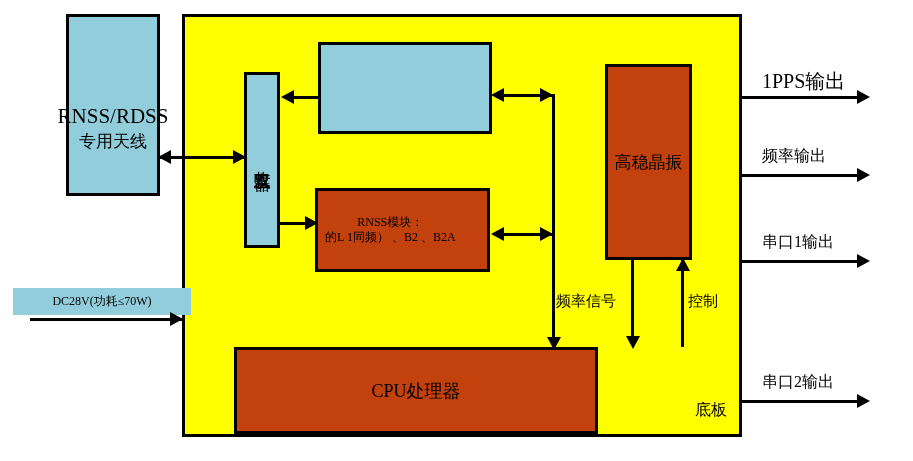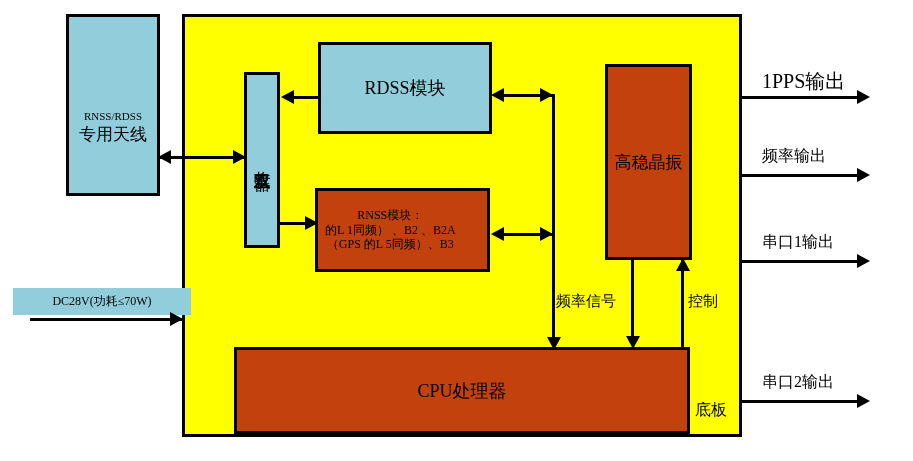--- a/index.html
+++ b/index.html
@@ -48,49 +48,47 @@
      border-bottom:13px solid #000;}
 </style>
 </head>
 <body>
 
 <div id="stage">
 
   <div class="box chassis" style="left:182px;top:14px;width:560px;height:423px;"></div>
 
   <div class="box blue" style="left:66px;top:14px;width:94px;height:182px;flex-direction:column;">
-    <div style="font-size:11px;line-height:1.35;margin-top:46px;">RNSS/RDSS</div>
+    <div style="font-size:21px;line-height:1.35;margin-top:46px;">RNSS/RDSS</div>
     <div style="font-size:17px;line-height:1.35;">专用天线</div>
   </div>
 
   <div class="hline" style="left:160px;top:156px;width:86px;"></div>
   <div class="arrow-l" style="left:158px;top:150px;"></div>
   <div class="arrow-r" style="left:233px;top:150px;"></div>
 
   <div class="box blue" style="left:244px;top:72px;width:36px;height:176px;">
     <div class="vtext" style="font-size:17px;">收发双工器</div>
   </div>
 
   <div class="hline" style="left:286px;top:96px;width:32px;"></div>
   <div class="vline" style="left:315px;top:96px;height:0px;"></div>
   <div class="arrow-l" style="left:281px;top:90px;"></div>
 
   <div class="hline" style="left:280px;top:222px;width:32px;"></div>
   <div class="arrow-r" style="left:305px;top:216px;"></div>
 
   <div class="box blue" style="left:318px;top:42px;width:174px;height:92px;flex-direction:column;">
-    <div style="font-size:18px;line-height:1.45;">RDSS模块</div>
   </div>
 
   <div class="box ybox" style="left:315px;top:188px;width:175px;height:84px;
               align-items:center;justify-content:flex-start;padding-left:7px;">
     <div class="mtxt" style="font-size:12px;text-align:center;">
       <div>RNSS模块：</div>
       <div>的L 1同频） 、B2 、B2A</div>
-      <div>（GPS 的L 5同频）、B3</div>
     </div>
   </div>
 
   <div class="hline" style="left:495px;top:94px;width:58px;"></div>
   <div class="arrow-l" style="left:491px;top:88px;"></div>
   <div class="arrow-r" style="left:540px;top:88px;"></div>
 
   <div class="hline" style="left:495px;top:233px;width:58px;"></div>
   <div class="arrow-l" style="left:491px;top:227px;"></div>
   <div class="arrow-r" style="left:540px;top:227px;"></div>
@@ -104,21 +102,21 @@
 
   <div class="vline" style="left:631px;top:260px;height:84px;"></div>
   <div class="arrow-d" style="left:626px;top:336px;"></div>
 
   <div class="vline" style="left:681px;top:260px;height:87px;"></div>
   <div class="arrow-u" style="left:676px;top:258px;"></div>
 
   <div class="lbl" style="left:556px;top:292px;font-size:15px;">频率信号</div>
   <div class="lbl" style="left:688px;top:292px;font-size:15px;">控制</div>
 
-  <div class="box ybox" style="left:234px;top:347px;width:456px;height:87px;">
+  <div class="box ybox" style="left:234px;top:347px;width:364px;height:87px;">
     <div style="font-size:18px;">CPU处理器</div>
   </div>
 
   <div class="lbl" style="left:695px;top:400px;font-size:16px;">底板</div>
 
   <div class="box powerstrip" style="left:13px;top:288px;width:178px;height:27px;">
     <div style="font-size:12px;">DC28V(功耗≤70W)</div>
   </div>
   <div class="hline" style="left:30px;top:318px;width:152px;"></div>
   <div class="arrow-r" style="left:170px;top:312px;"></div>

